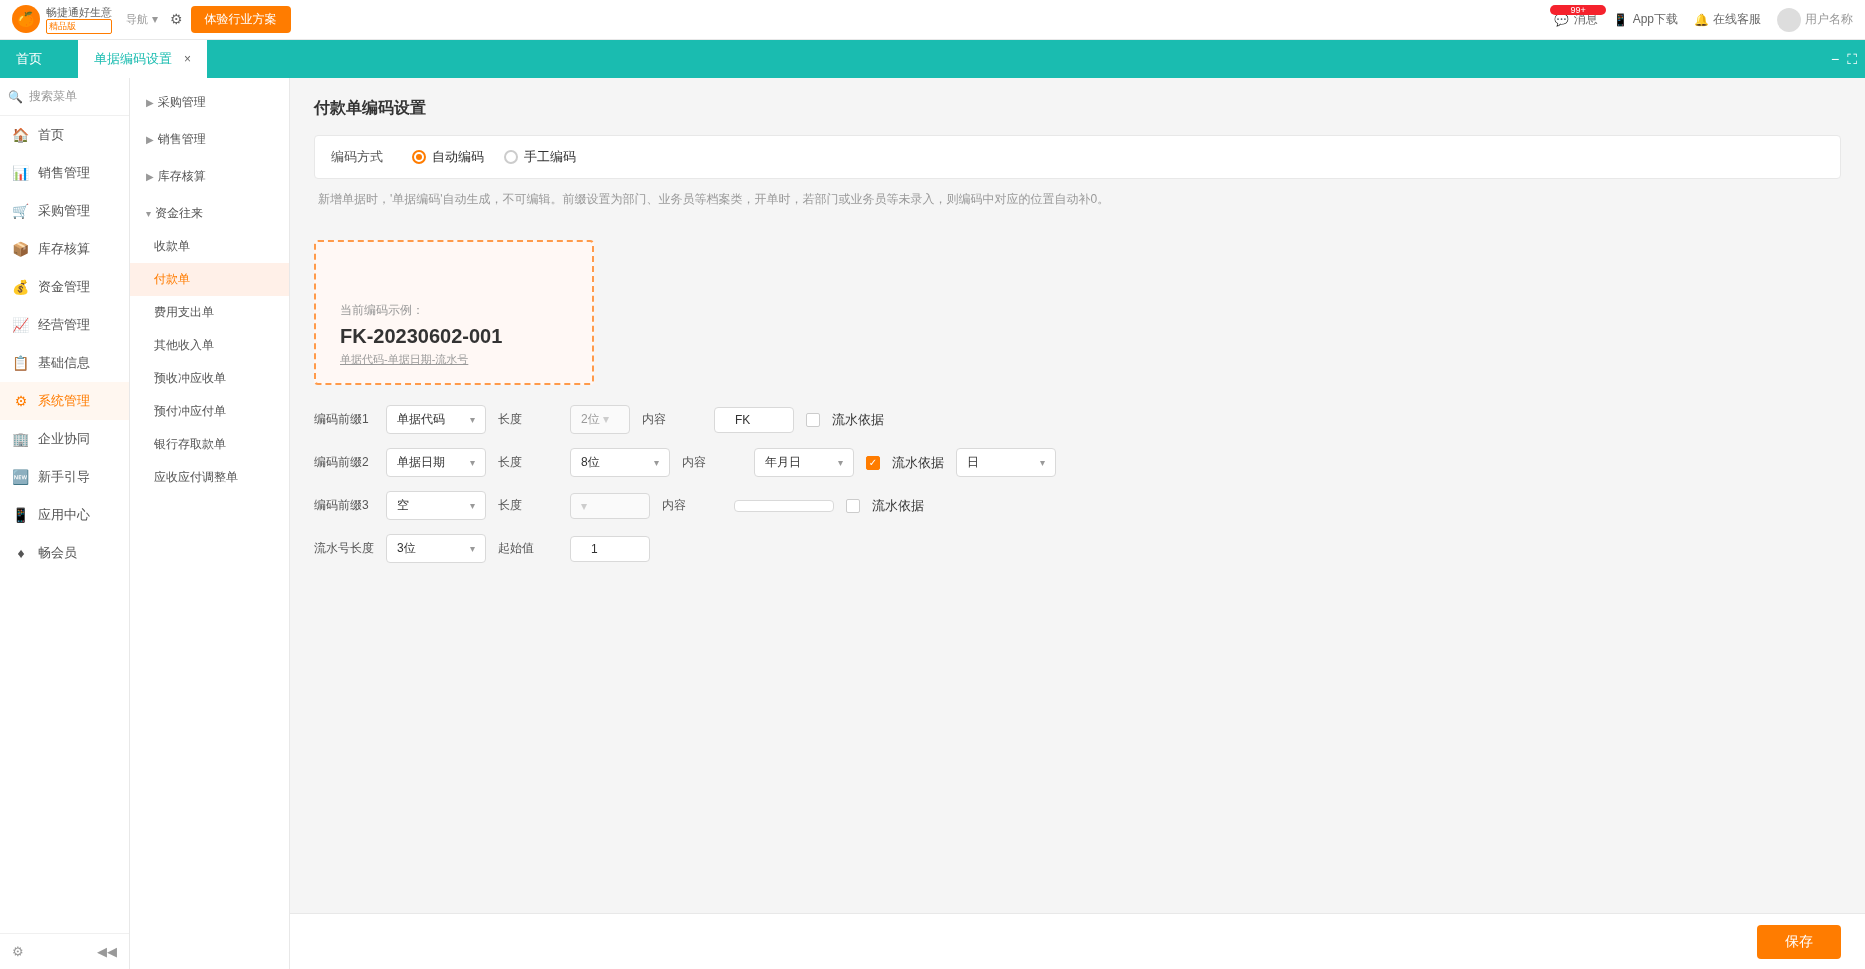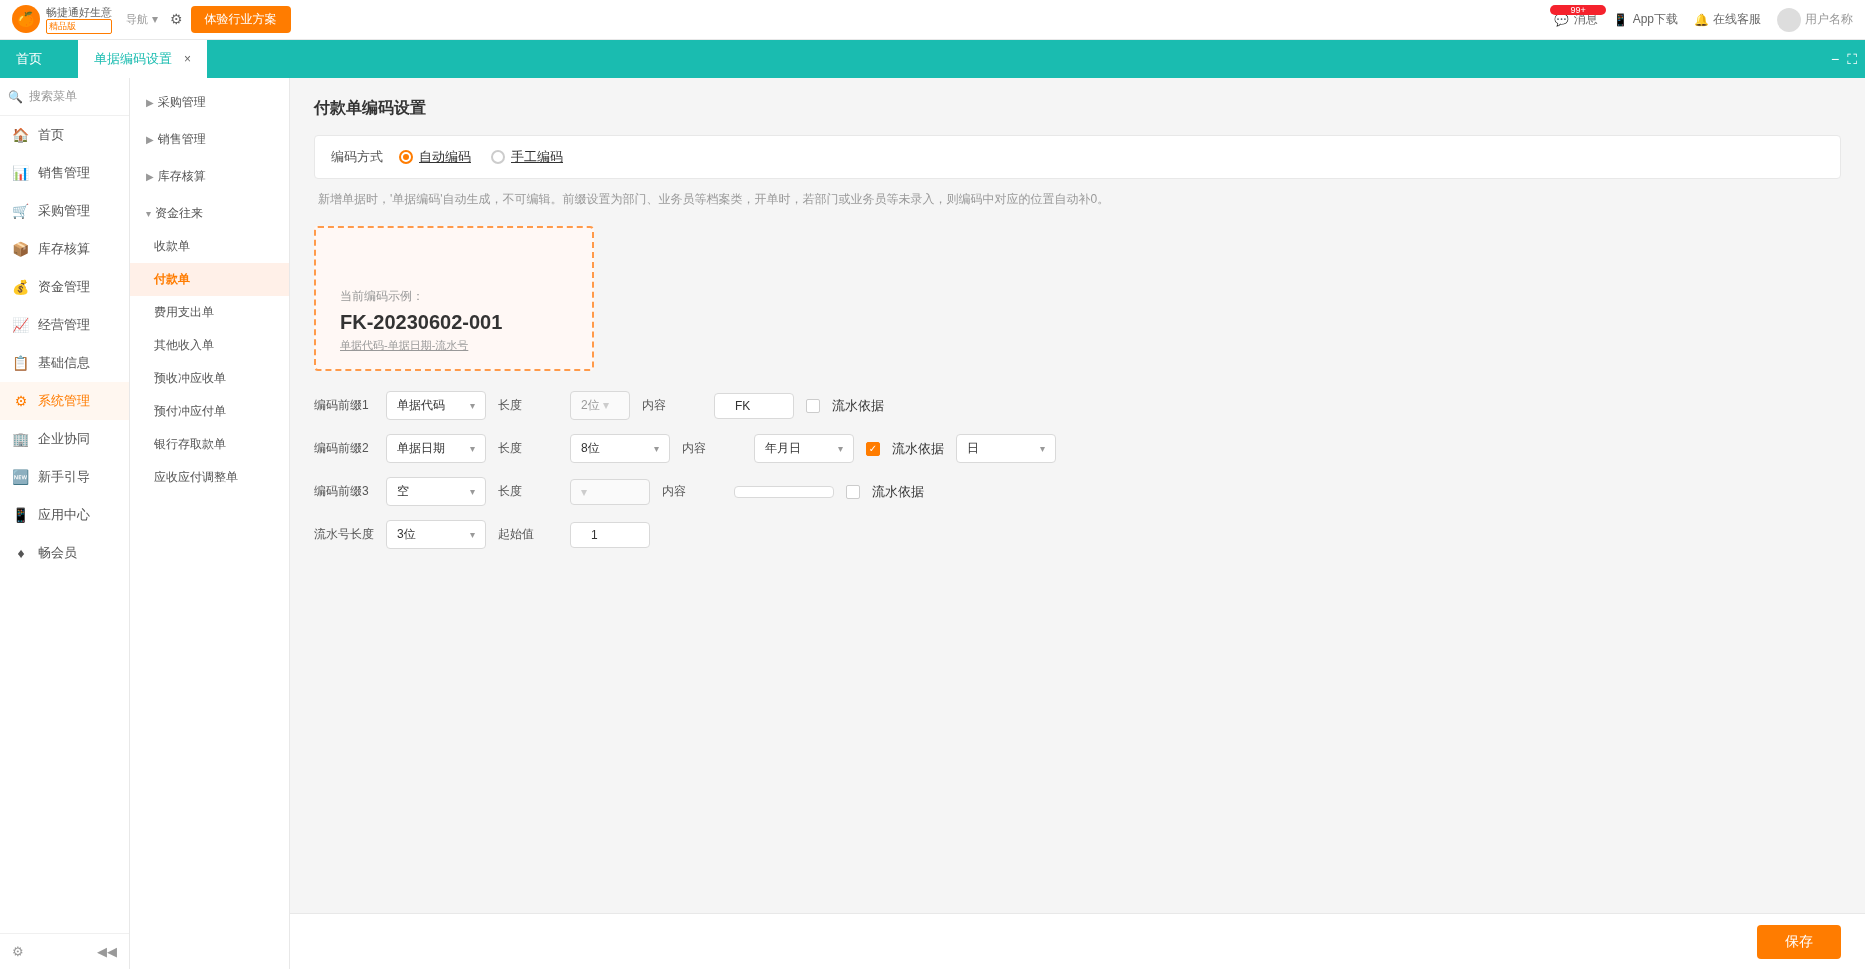--- a/index.html
+++ b/index.html
@@ -43,39 +43,39 @@
 
     
     .content-area { flex: 1; display: flex; overflow: hidden; }
 
     
     .sub-sidebar { width: 160px; background: #fff; border-right: 1px solid #e8e8e8; padding: 8px 0; overflow-y: auto; }
     .sub-group { margin-bottom: 4px; }
     .sub-group-title { display: flex; align-items: center; gap: 4px; padding: 8px 16px; font-size: 12px; color: #555; cursor: pointer; }
     .sub-group-title .arrow { font-size: 10px; color: #999; }
     .sub-item { padding: 8px 16px 8px 24px; font-size: 12px; color: #555; cursor: pointer; }
-    .sub-item.active { color: #ff7c00; background: #fff0e8; font-weight: 700; }
+    .sub-item.active { color: #ff7c00; background: #fff0e8; font-weight: 400; }
 
     
     .page-main { flex: 1; background: #f5f5f5; overflow-y: auto; padding: 20px 24px; }
 
     
     .page-title { font-size: 16px; font-weight: 600; color: #333; margin-bottom: 16px; }
 
     
-    .encoding-method { display: flex; align-items: center; gap: 16px; padding: 12px 16px; background: #fff; border-radius: 4px; margin-bottom: 12px; border: 1px solid #e8e8e8; }
+    .encoding-method { display: flex; align-items: center; gap: 29px; padding: 12px 16px; background: #fff; border-radius: 4px; margin-bottom: 12px; border: 1px solid #e8e8e8; }
     .encoding-label { font-size: 13px; color: #555; }
-    .radio-group { display: flex; align-items: center; gap: 20px; text-decoration: underline; }
+    .radio-group { display: flex; align-items: center; gap: 20px; }
     .radio-item { display: flex; align-items: center; gap: 6px; font-size: 13px; color: #333; cursor: pointer; }
     .radio-dot { width: 14px; height: 14px; border-radius: 50%; border: 2px solid #ccc; display: flex; align-items: center; justify-content: center; }
     .radio-dot.checked { border-color: #ff7c00; }
     .radio-dot.checked::after { content: ''; width: 6px; height: 6px; background: #ff7c00; border-radius: 50%; }
 
     
-    .notice-text { font-size: 12px; color: #999; margin-bottom: 18px; padding: 0 4px; }
+    .notice-text { font-size: 12px; color: #999; margin-bottom: 32px; padding: 0 4px; }
 
     
     .code-preview { background: #fff8f5; border: 2px dashed #ff9a4a; border-radius: 4px; padding: 16px 24px; display: inline-block; margin-bottom: 20px; min-width: 280px; }
     .code-preview-label { font-size: 12px; color: #999; margin-bottom: 6px; margin-top: 44px; }
     .code-preview-value { font-size: 20px; font-weight: bold; color: #333; margin-bottom: 4px; }
     .code-preview-desc { font-size: 11px; color: #999; text-decoration: underline; }
 
     
     .checkbox-row { display: flex; align-items: center; gap: 6px; margin-bottom: 16px; font-size: 13px; color: #555; }
     .checkbox-box { width: 14px; height: 14px; border: 1px solid #ccc; border-radius: 2px; cursor: pointer; }

